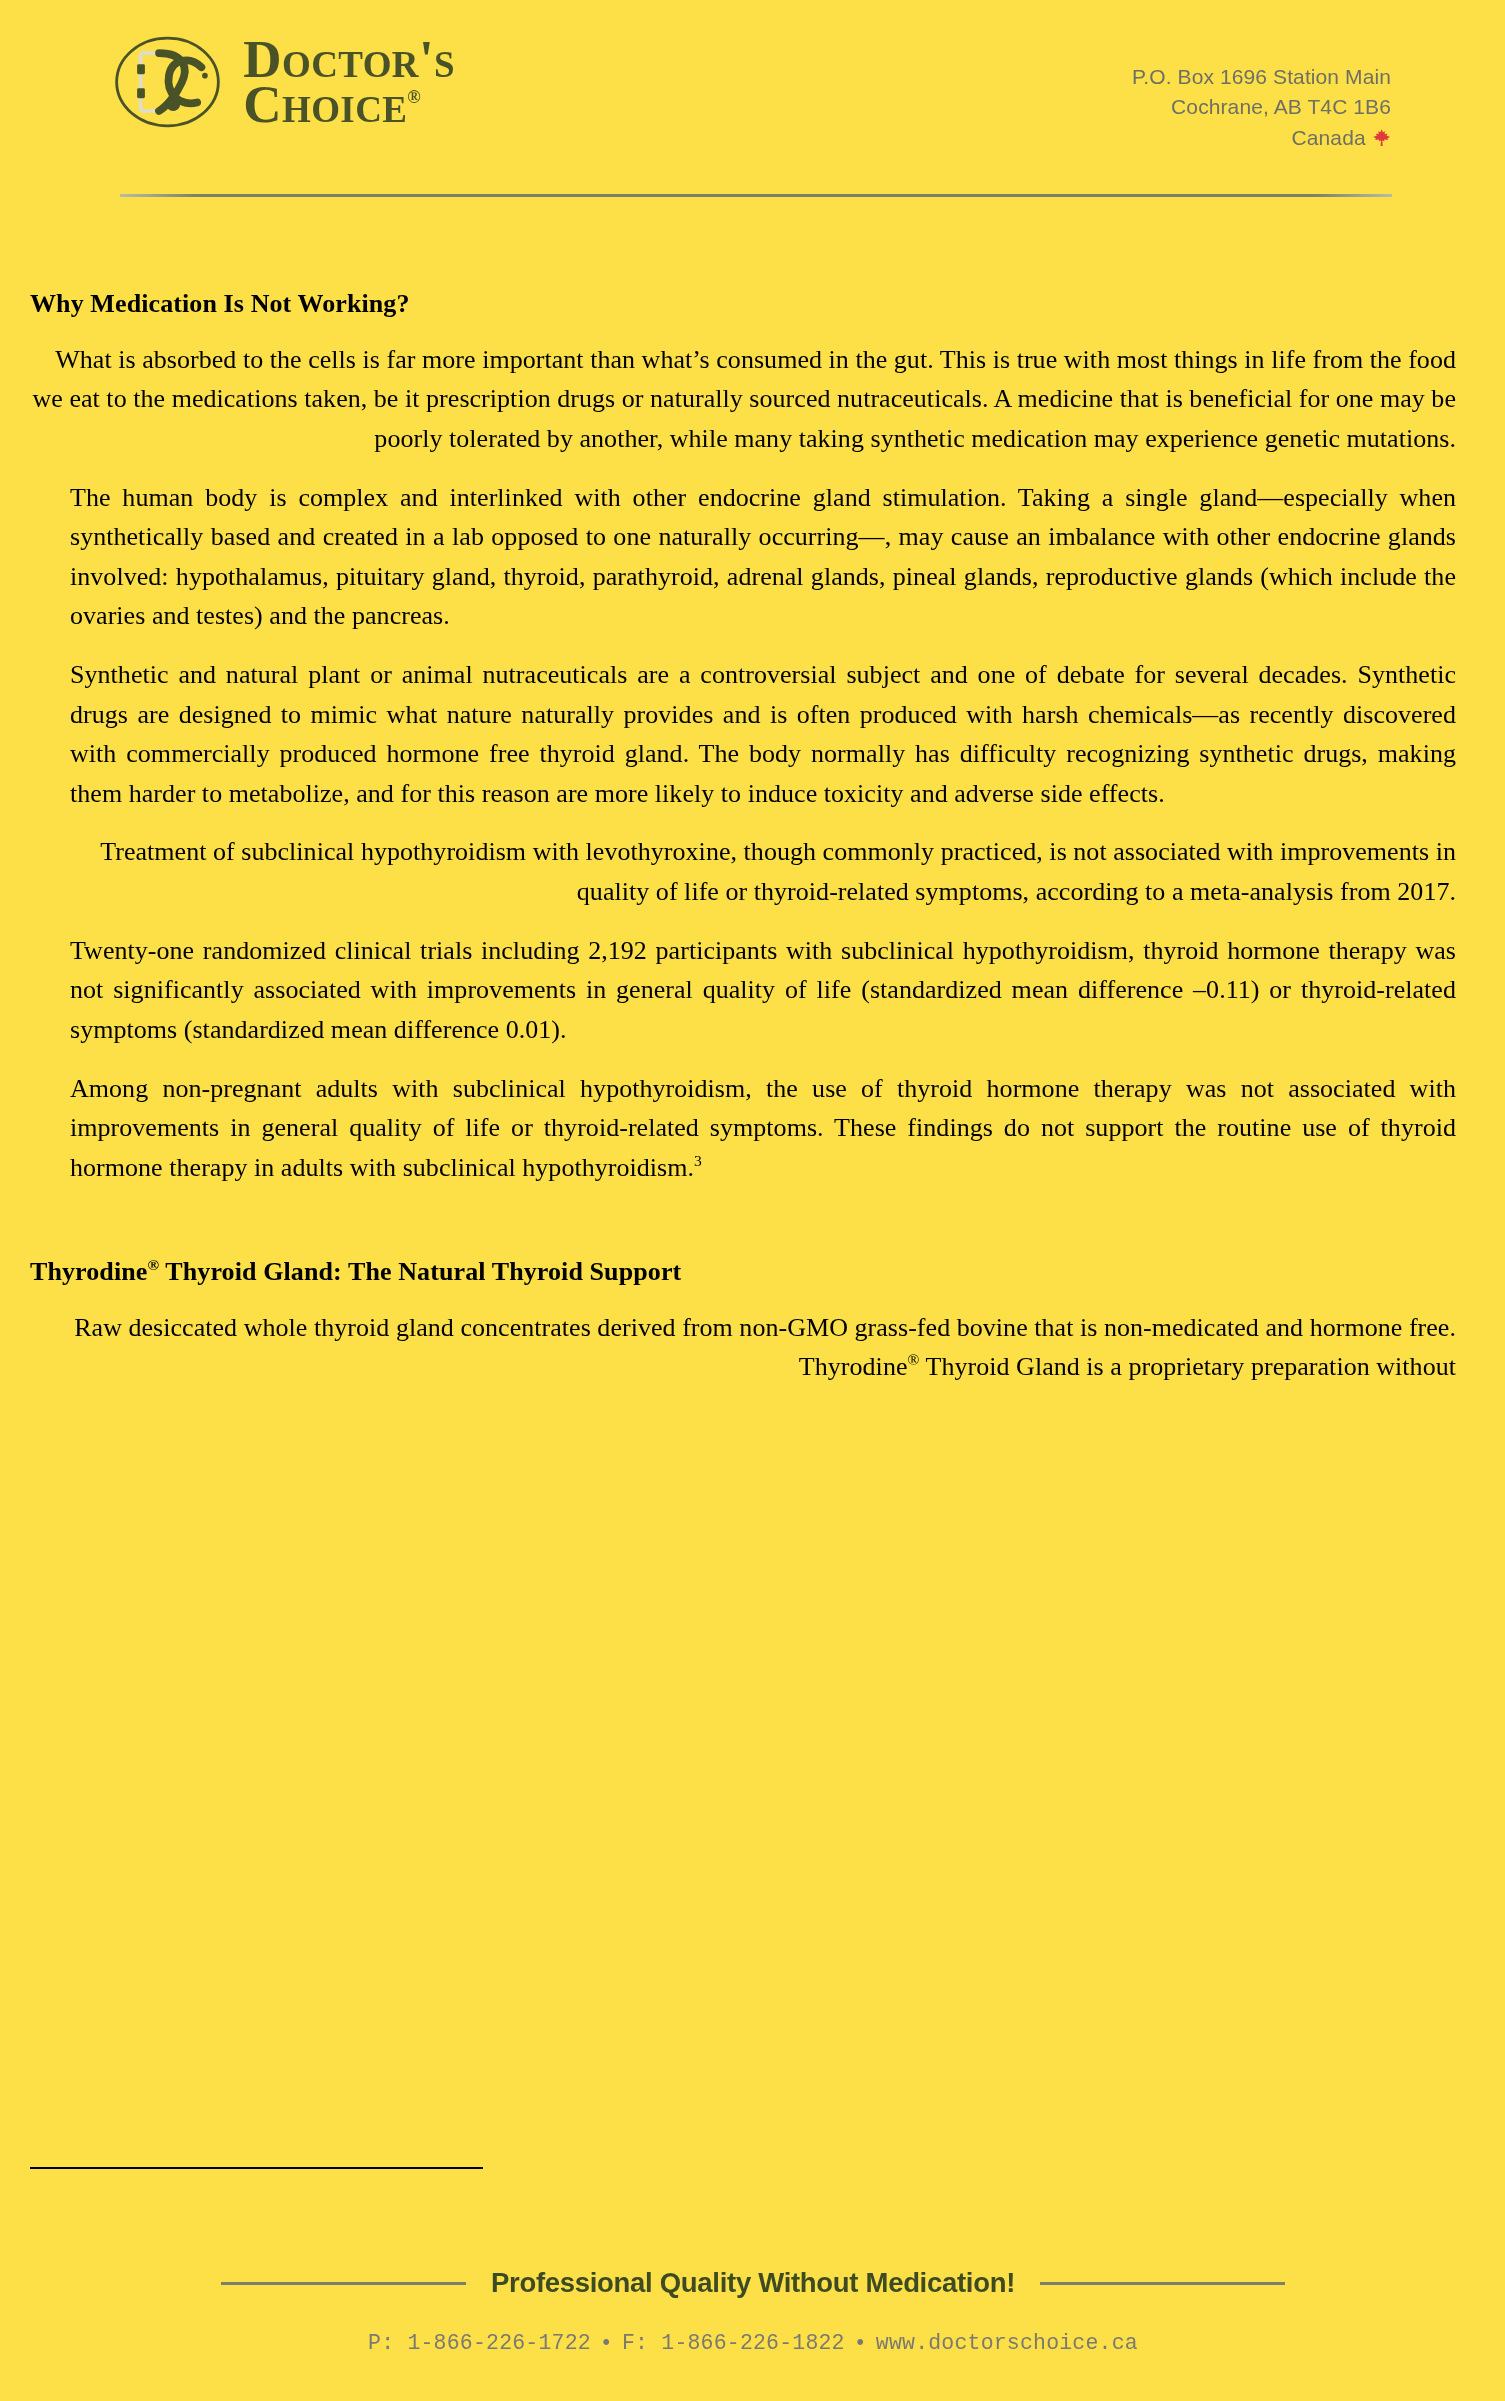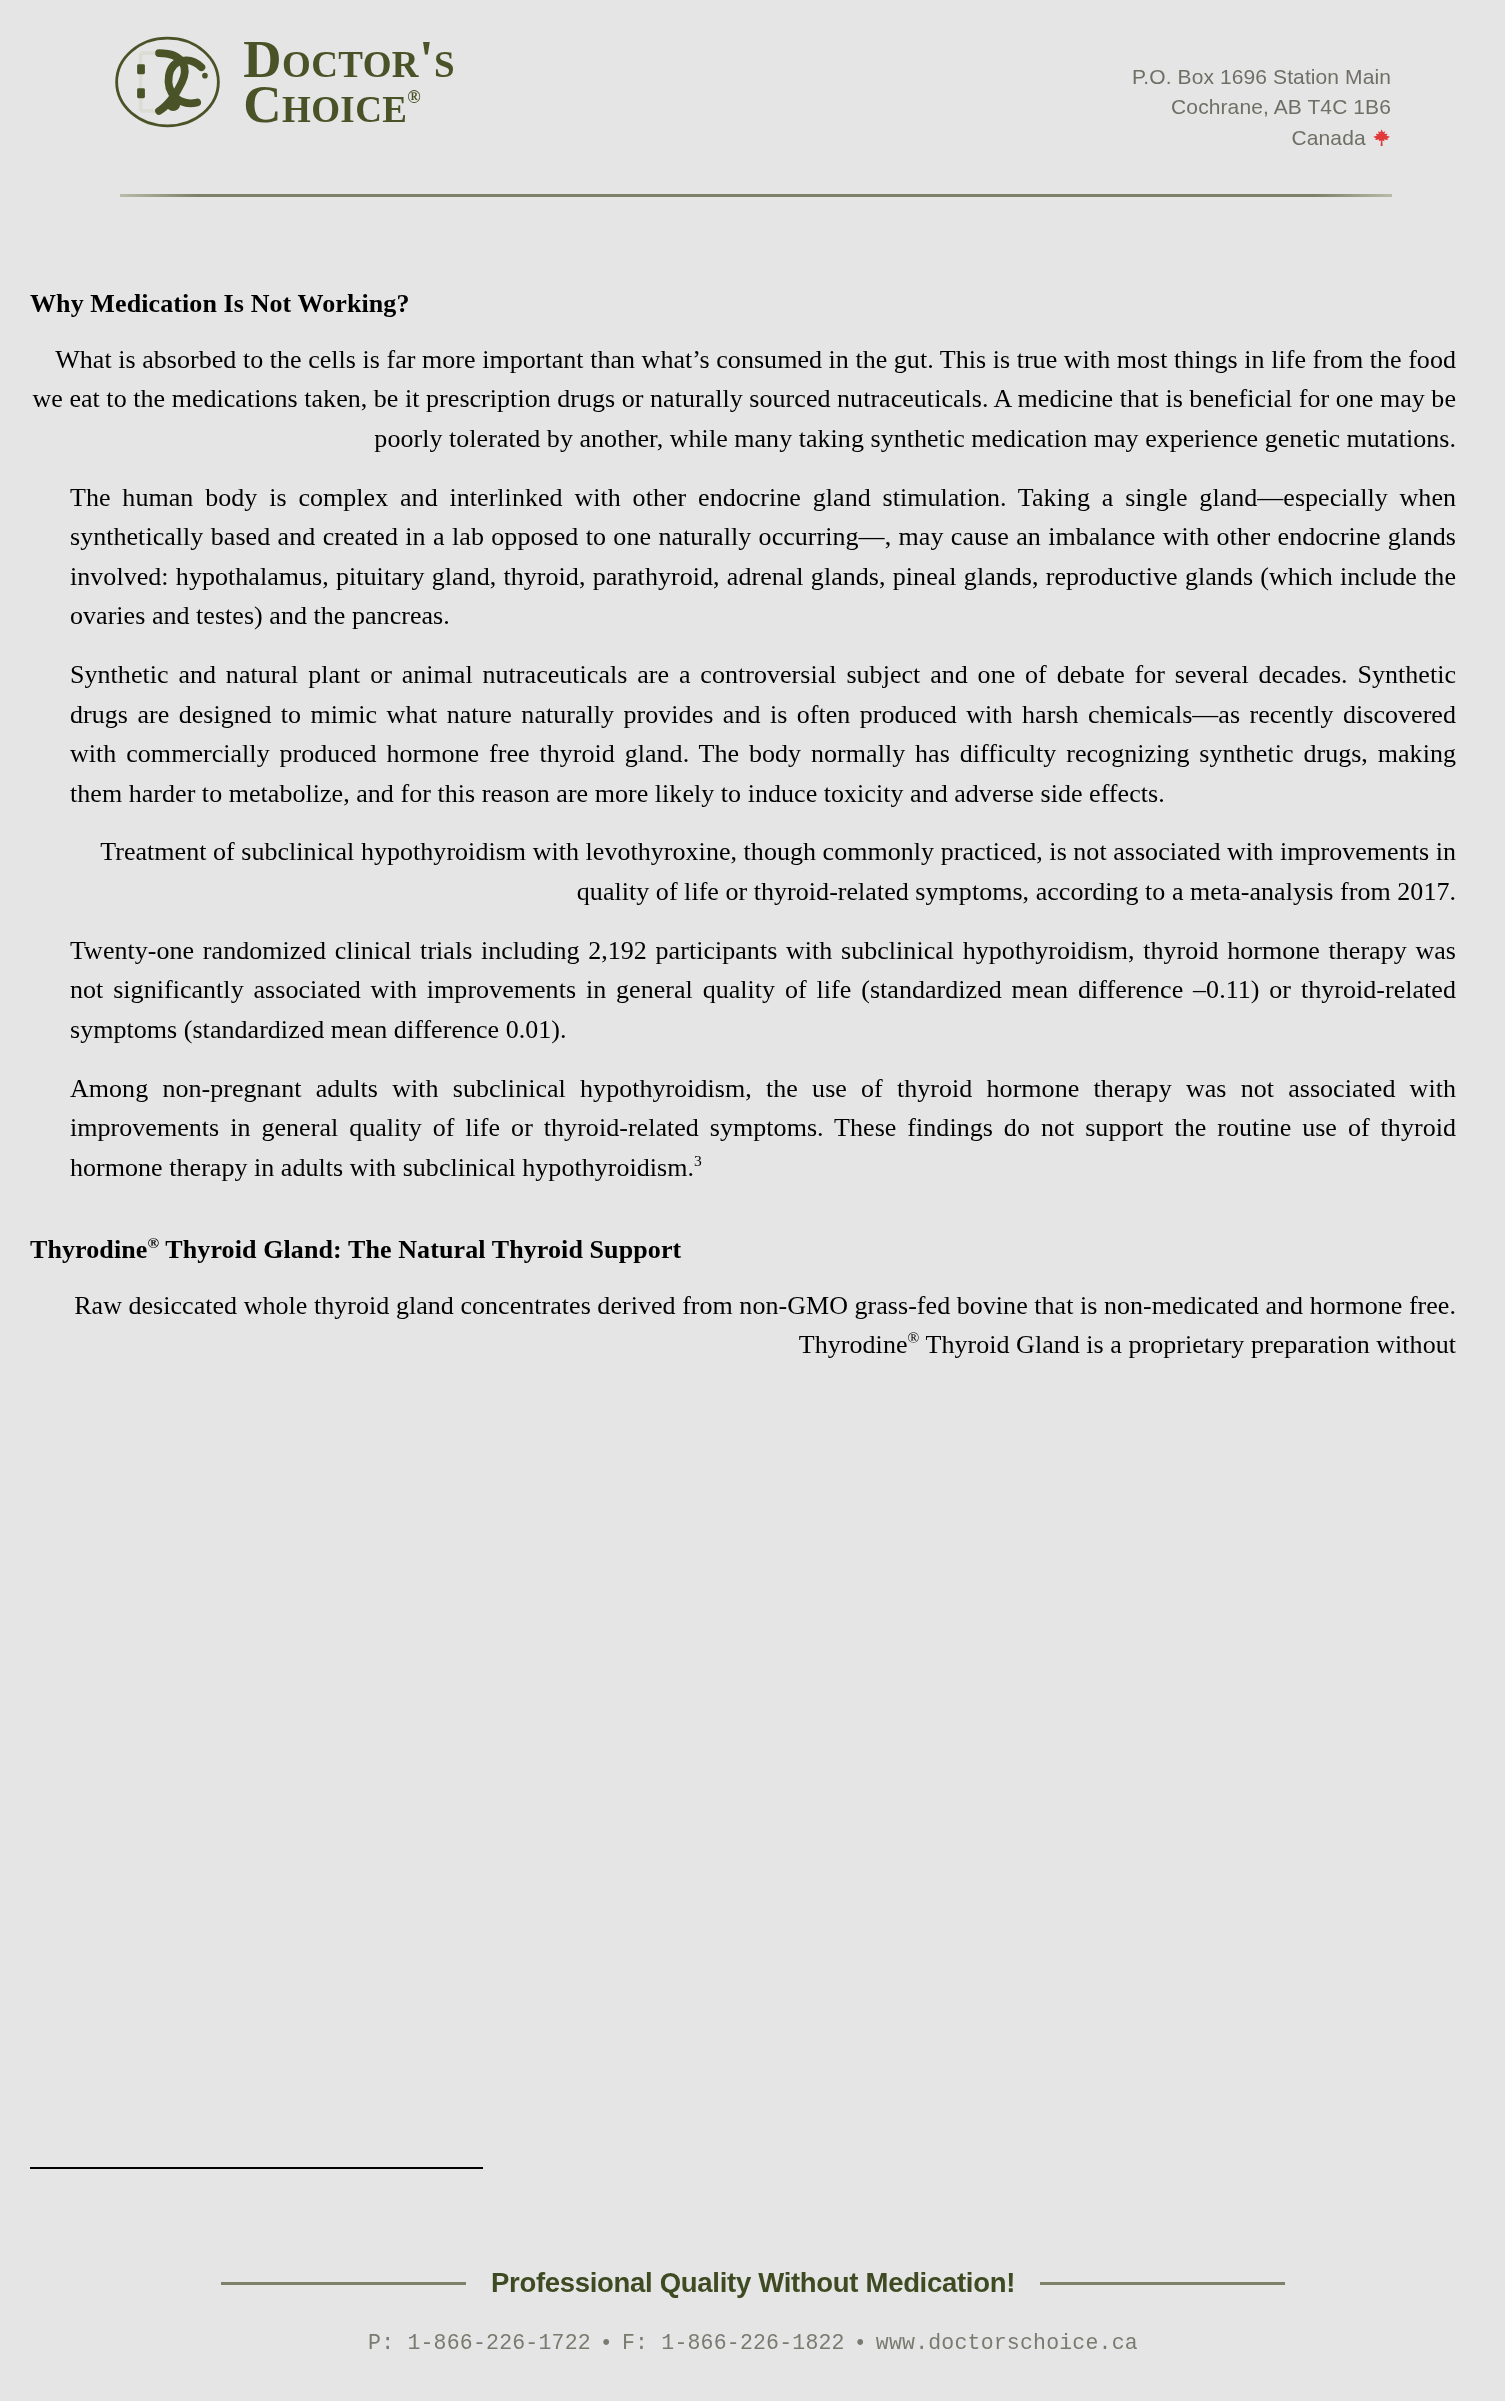--- a/index.html
+++ b/index.html
@@ -8,21 +8,21 @@
     background: #ffffff;
   }
   body {
     font-family: "Liberation Sans", sans-serif;
     color: #000000;
   }
   .page {
     position: relative;
     width: 1506px;
     height: 2401px;
-    background: #e5e5e5;
+    background: #fde047;
     overflow: hidden;
     box-sizing: border-box;
   }
 
   
   .header {
     position: absolute;
     left: 0;
     top: 0;
     width: 1506px;
@@ -107,21 +107,21 @@
     font-family: Liberation Serif, serif;
   }
   h2.section-title {
     margin: 0 0 19.3px 0;
     font-size: 26px;
     font-weight: 700;
     line-height: 1.25;
     letter-spacing: 0.1px;
   }
   h2.section-title.spaced-top {
-    margin-top: 47px;
+    margin-top: 69px;
   }
   p.body-par {
     margin: 0 0 19.3px 0;
     font-size: 26px;
     line-height: 1.52;
     text-align: right;
     letter-spacing: 0.04px;
   }
   p.body-par.justified {
     text-align: justify;

